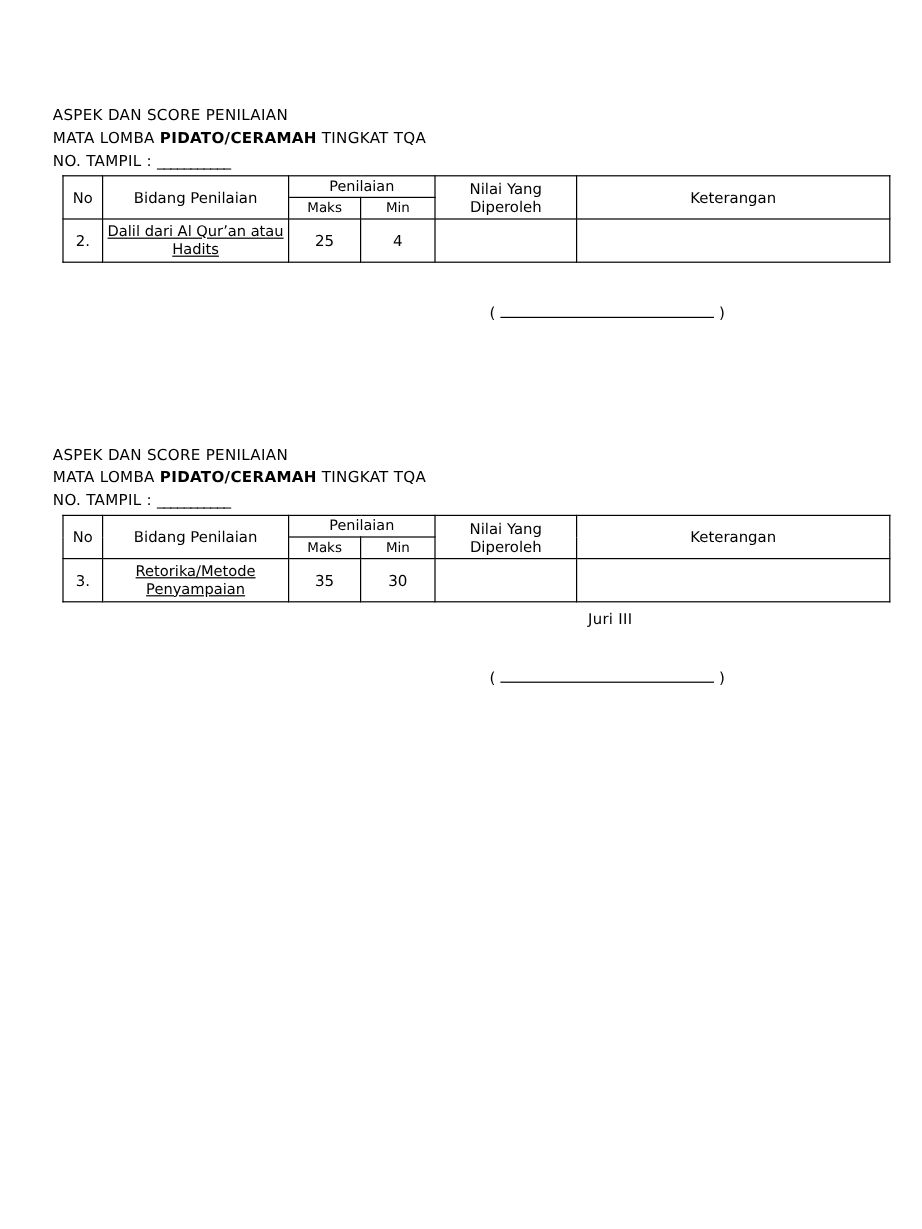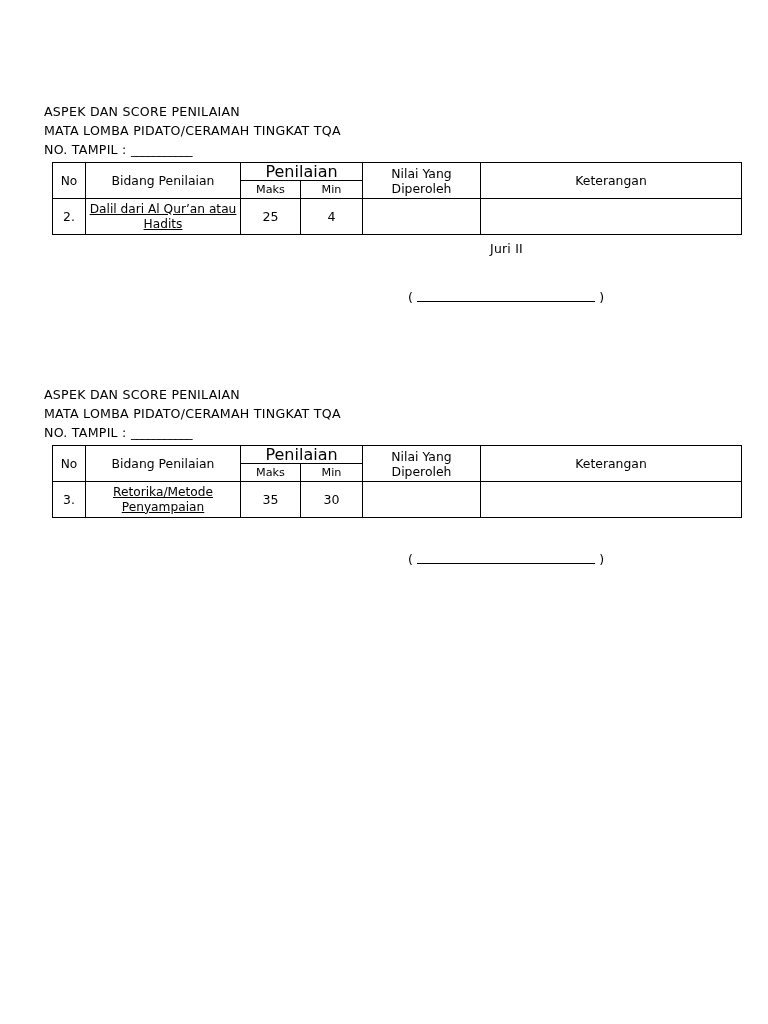--- a/index.html
+++ b/index.html
@@ -11,21 +11,21 @@
     width: 768px;
     height: 1024px;
     position: relative;
     font-family: "DejaVu Sans", "Liberation Sans", sans-serif;
     color: #000000;
     -webkit-font-smoothing: antialiased;
   }
 
   .page {
     position: absolute;
-    left: 0; top: 16px;
+    left: 0; top: 0;
     width: 768px;
     height: 904px;
     overflow: hidden;
   }
 
   
   .form-block {
     position: absolute;
     left: 0;
     width: 768px;
@@ -35,21 +35,21 @@
 
   .heading-area {
     padding-left: 44px;
   }
   .heading-line {
     font-size: 12.6px;
     line-height: 19px;
     letter-spacing: 0.02em;
     white-space: nowrap;
   }
-  .bold { font-weight: normal; }
+  .bold { font-weight: bold; }
 
   .tampil-line {
     font-size: 12.6px;
     line-height: 19px;
     white-space: nowrap;
     letter-spacing: 0.02em;
   }
   .blank-underscore {
     letter-spacing: -0.06em;
   }
@@ -92,21 +92,21 @@
   .cell-ket-head {
     line-height: 15px;
     font-size: 12.4px;
     margin-top: 20px;
   }
   .cell-sub {
     font-size: 11.2px;
     line-height: 14px;
   }
   .cell-penilaian {
-    font-size: 16px;
+    font-size: 12px;
     line-height: 15px;
   }
   .cell-num {
     font-size: 12.6px;
   }
   .cell-bidang-body {
     font-size: 12.2px;
     line-height: 15px;
     padding: 0 4px;
     text-decoration: underline;
@@ -180,21 +180,20 @@
           <td class="cell-no-body">2.</td>
           <td class="cell-bidang-body">Dalil dari Al Qur’an atau Hadits</td>
           <td class="cell-num">25</td>
           <td class="cell-num">4</td>
           <td></td>
           <td></td>
         </tr>
       </tbody>
     </table>
 
-    <div class="juri-label">Juri II</div>
 
     <div class="sign-line"><span>(</span><span class="sign-rule"></span><span>)</span></div>
   </div>
 
   <div class="form-block block-2">
 
     <div class="heading-area">
       <div class="heading-line">ASPEK DAN SCORE PENILAIAN</div>
       <div class="heading-line"><span>MATA LOMBA </span><span class="bold">PIDATO/CERAMAH</span><span> TINGKAT TQA</span></div>
       <div class="tampil-line"><span>NO. TAMPIL : </span><span class="blank-underscore">___________</span></div>
@@ -227,17 +226,18 @@
           <td class="cell-no-body">3.</td>
           <td class="cell-bidang-body">Retorika/Metode Penyampaian</td>
           <td class="cell-num">35</td>
           <td class="cell-num">30</td>
           <td></td>
           <td></td>
         </tr>
       </tbody>
     </table>
 
+    <div class="juri-label">Juri III</div>
 
     <div class="sign-line"><span>(</span><span class="sign-rule"></span><span>)</span></div>
   </div>
 
 </div>
 
 </body></html>

